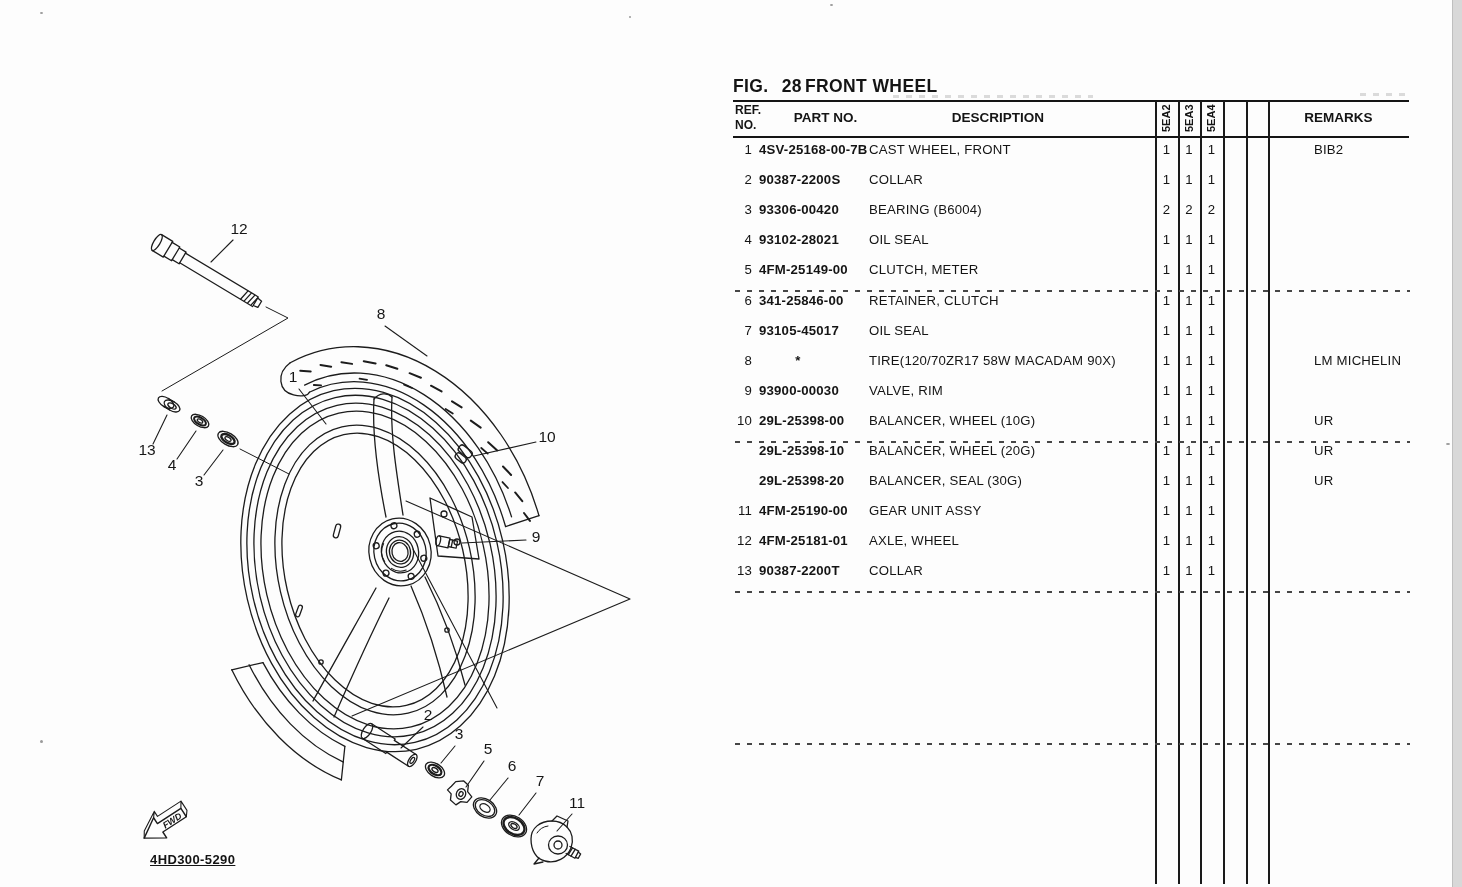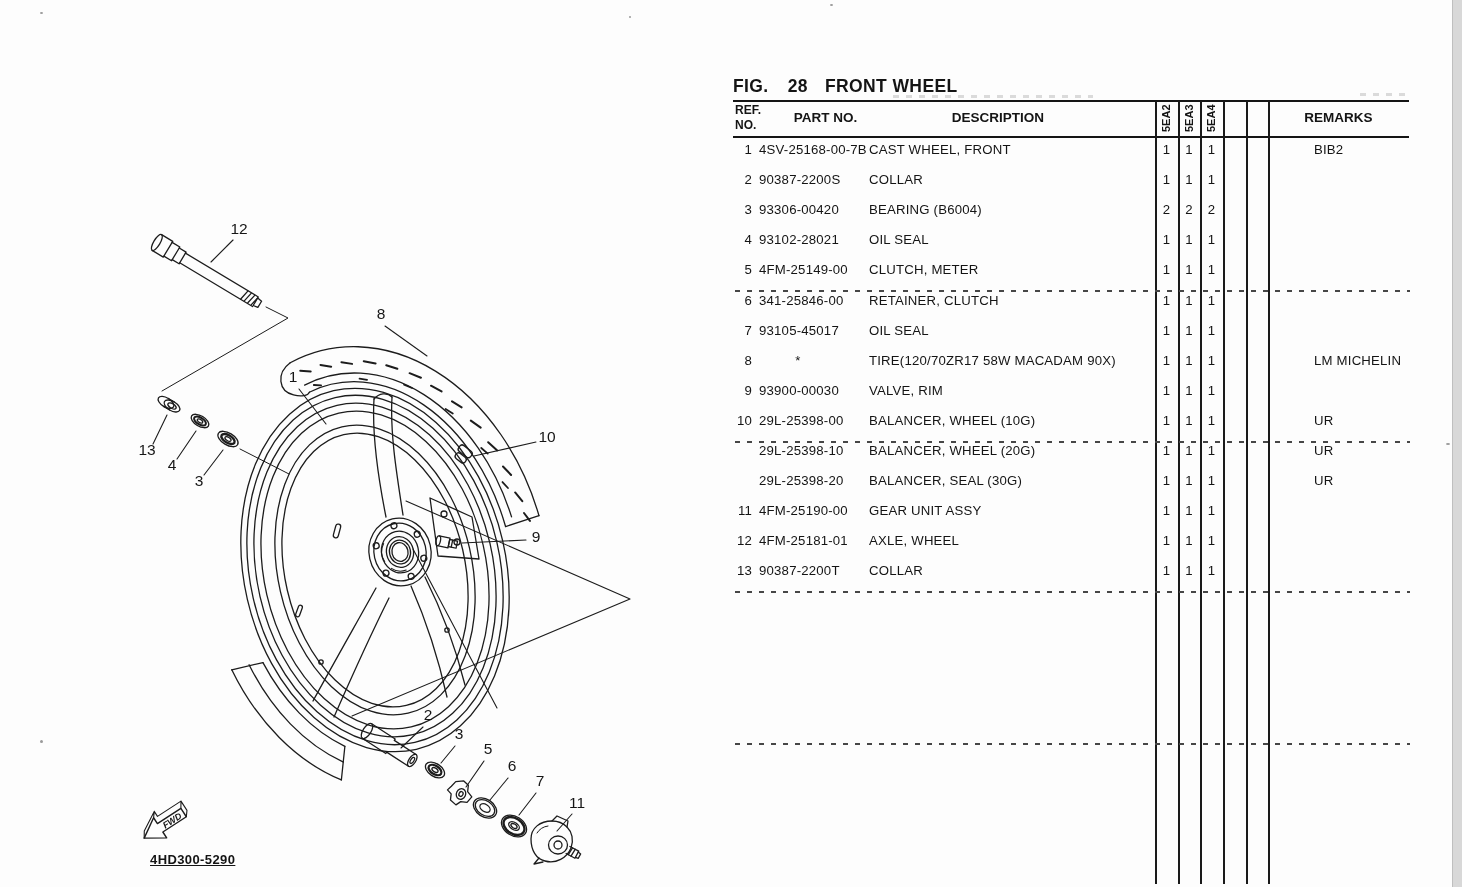--- a/index.html
+++ b/index.html
@@ -4,38 +4,38 @@
 <style>
   html,body{margin:0;padding:0;background:#e8e8e8;}
   .page{position:relative;width:1462px;height:887px;background:#fdfdfd;overflow:hidden;
         font-family:"Liberation Sans","DejaVu Sans",sans-serif;color:#141414;}
   .scan-edge{position:absolute;right:0;top:0;width:9px;height:887px;background:#d8d8d8;border-left:1px solid #bfbfbf;}
   .speck{position:absolute;background:#9a9a9a;border-radius:50%;}
   .smudge{position:absolute;height:3px;background:repeating-linear-gradient(90deg,#9a9a9a 0 6px,transparent 6px 13px);opacity:.35;}
 
   
   .fig-title{position:absolute;left:733px;top:76px;font-size:17.5px;font-weight:bold;letter-spacing:.4px;white-space:nowrap;}
-  .fig-title .sp1{margin-left:19px;} .fig-title .sp2{margin-left:17px;text-align:right;}
+  .fig-title .sp1{margin-left:13px;} .fig-title .sp2{margin-left:3px;text-align:right;}
 
   
   .ptable{position:absolute;left:733px;top:100px;width:677px;height:786px;font-size:13.2px;}
   .h-top{position:absolute;left:0;top:0;width:676px;height:2.4px;background:#151515;}
   .h-sep{position:absolute;left:0;top:36px;width:676px;height:2.2px;background:#151515;}
   .vline{position:absolute;top:1px;width:1.5px;height:783px;background:#1a1a1a;}
   .hdr{position:absolute;font-weight:bold;}
   .hdr-ref{left:2px;top:3px;font-size:12px;line-height:1.25;}
   .hdr-part{left:35px;top:10px;width:115px;text-align:center;font-size:13.5px;}
   .hdr-desc{left:175px;top:10px;width:180px;text-align:center;font-size:13.5px;}
   .hdr-rem{left:535px;top:10px;width:141px;text-align:center;font-size:13.5px;}
   .vcode{position:absolute;top:7px;width:24px;height:26px;font-size:11px;font-weight:bold;
          transform:rotate(-90deg);transform-origin:center center;text-align:left;white-space:nowrap;line-height:26px;}
   .row{position:absolute;left:0;width:676px;height:20px;line-height:20px;}
   .row span{position:absolute;white-space:nowrap;letter-spacing:.2px;}
   .c-ref{left:0;width:19px;text-align:right;}
-  .c-part{left:26px;}
+  .c-part{left:26px;font-weight:bold;}
   .c-part.star{left:26px;width:78px;text-align:center;}
   .c-desc{left:136px;}
   .c-q0{left:422px;width:23px;text-align:center;}
   .c-q1{left:445px;width:22px;text-align:center;}
   .c-q2{left:467px;width:23px;text-align:center;}
   .c-rem{left:541px;margin-left:40px;}
   .dash-sep{position:absolute;left:2px;width:675px;height:2.2px;
             background:repeating-linear-gradient(90deg,#474747 0 5px,transparent 5px 12px);}
 
   

